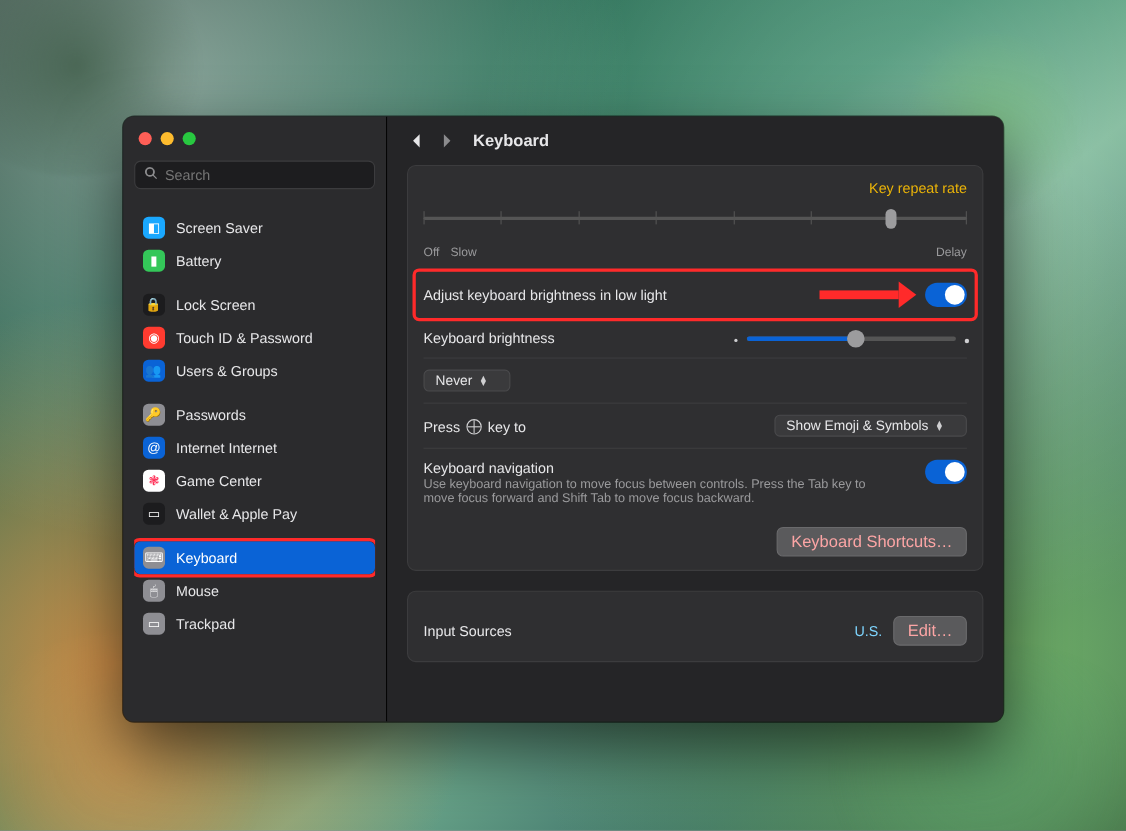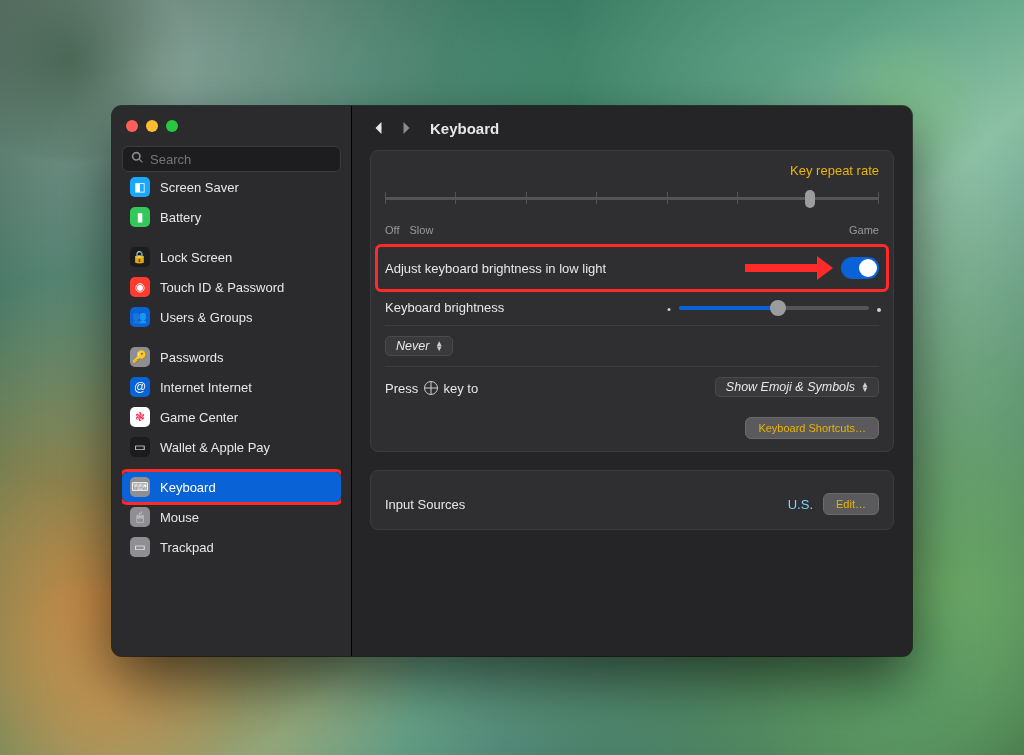--- a/index.html
+++ b/index.html
@@ -36,21 +36,21 @@
     padding: 12px 10px 0 10px;
     display: flex; flex-direction: column;
     overflow: hidden;
   }
   .traffic { display:flex; gap:8px; padding: 2px 4px 14px 4px; }
   .dot { width:12px; height:12px; border-radius:50%; }
   .dot.red { background:#ff5f57; } .dot.yellow{ background:#febc2e;} .dot.green{background:#28c840;}
   .search {
     display:flex; align-items:center; gap:6px;
     background:#1d1d1f; border:1px solid #3c3c3e; border-radius:6px;
-    padding: 4px 8px; color:#8b8b8d; font-size:13px; margin-bottom: 0;
+    padding: 4px 8px; color:#8b8b8d; font-size:13px; margin-bottom: 20px;
   }
   .search svg { width:13px; height:13px; fill:#8b8b8d; }
   .search input { flex:1; background:transparent; border:0; outline:0; color:#e7e7e9; font-size:13px; }
   .nav { flex:1; overflow:hidden; }
   .nav-group { margin-bottom: 10px; }
   .nav-item {
     display:flex; align-items:center; gap:10px;
     padding: 5px 8px; border-radius:6px; font-size:13px;
     cursor: default; color:#e7e7e9;
   }
@@ -128,29 +128,29 @@
   .hslider .icon { color:#cfcfd1; }
   .hslider .bar {
     position:relative; width:190px; height:4px; background:#555; border-radius:2px;
   }
   .hslider .fill { position:absolute; left:0; top:0; height:100%; background:#0a63d6; border-radius:2px; }
   .hslider .kb { position:absolute; top:-6px; width:16px; height:16px; background:#9c9c9e; border-radius:50%; transform:translateX(-50%); }
 
   .select {
     display:flex; align-items:center; gap:6px;
     background:#3a3a3c; border:1px solid #4a4a4c; border-radius:5px;
-    padding: 2px 9px 2px 10px; font-size:12.5px; color:#e7e7e9;font-style:italic;
+    padding: 2px 20px 2px 10px; font-size:12.5px; color:#e7e7e9;
   }
   .updn { display:flex; flex-direction:column; line-height:5px; font-size:8px; color:#cfcfd1; }
 
   .desc { font-size:11.5px; color:#9a9a9c; margin-top:2px; max-width: 420px; }
 
   .btn {
-    background:#5a5a5c; border:1px solid #6a6a6c; color:#eab308; border-radius:6px;
-    padding:4px 12px; font-size:11px;
+    background:#5a5a5c; border:1px solid #6a6a6c; color:#fca5a5; border-radius:6px;
+    padding:4px 12px; font-size:15px;
   }
   .right { display:flex; justify-content:flex-end; padding-top:10px; }
 
   .globe {
     display:inline-flex; width:14px; height:14px; border:1px solid #cfcfd1; border-radius:50%;
     position:relative; top:2px; margin: 0 2px;
   }
   .globe::before, .globe::after{
     content:""; position:absolute; background:#cfcfd1;
   }
@@ -282,21 +282,21 @@
                   <i></i>
                   <i></i>
                   <i></i>
                   <i></i>
                 </div>
               <div class="knob" id="knob-repeat" style="left: 86%;"></div>
             </div>
             <div class="scale">
               <span>Off</span>
               <span style="margin-right:auto;margin-left:10px">Slow</span>
-              <span>Game</span>
+              <span>Delay</span>
             </div>
           </div>
         </div>
 
         <div class="row hl-row" style="border-top:1px solid #3d3d3f;">
           <span>Adjust keyboard brightness in low light</span>
           <div class="arrow">
             <div class="shaft"></div>
               <div class="head"></div>
           </div>
@@ -339,20 +339,29 @@
           </span>
           <div class="select">
             <span>Show Emoji &amp; Symbols</span>
             <span class="updn">
                 <span>▲</span>
                 <span>▼</span>
               </span>
           </div>
         </div>
 
+        <div class="row" style="align-items:flex-start">
+          <div style="flex:1">
+            <div>Keyboard navigation</div>
+            <div class="desc">Use keyboard navigation to move focus between controls. Press the Tab key to move focus forward and Shift Tab to move focus backward.</div>
+          </div>
+          <div class="toggle">
+              <div class="dotk"></div>
+            </div>
+        </div>
 
         <div class="right">
           <button class="btn">Keyboard Shortcuts…</button>
         </div>
       </div>
 
 
       <div class="panel" style="padding-bottom:0;margin-bottom:0;">
         <div class="row" style="padding-bottom:14px">
           <span>Input Sources</span>

